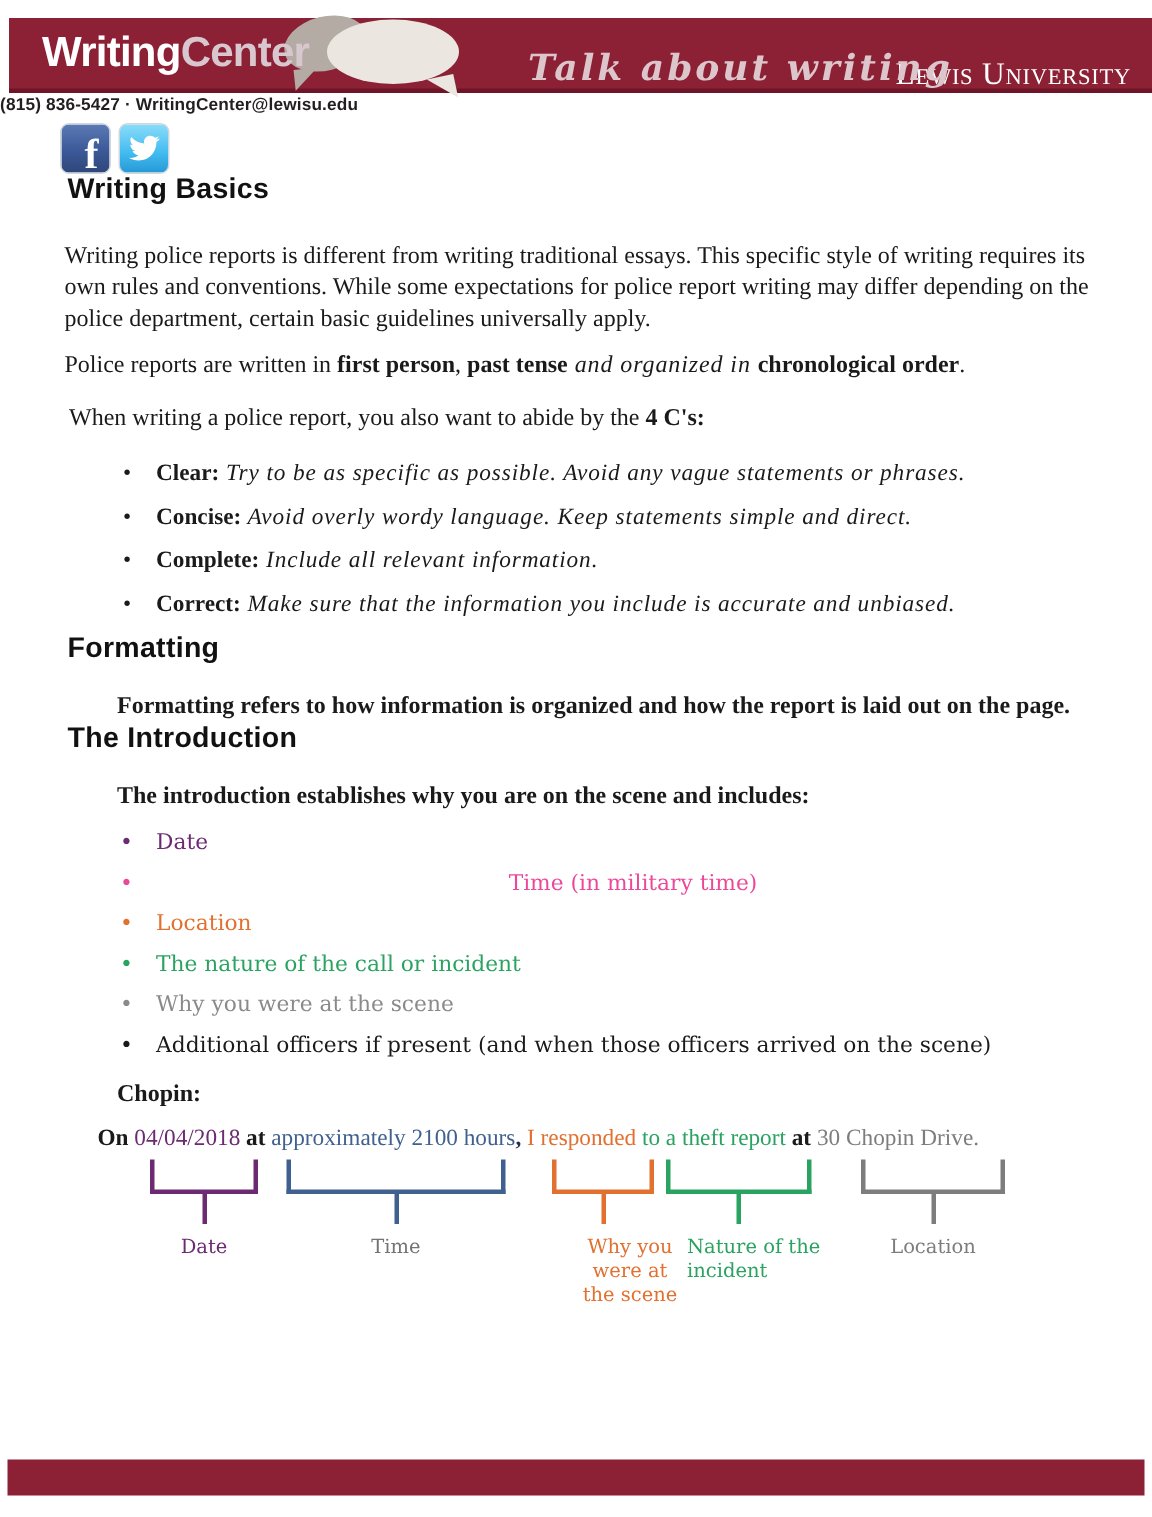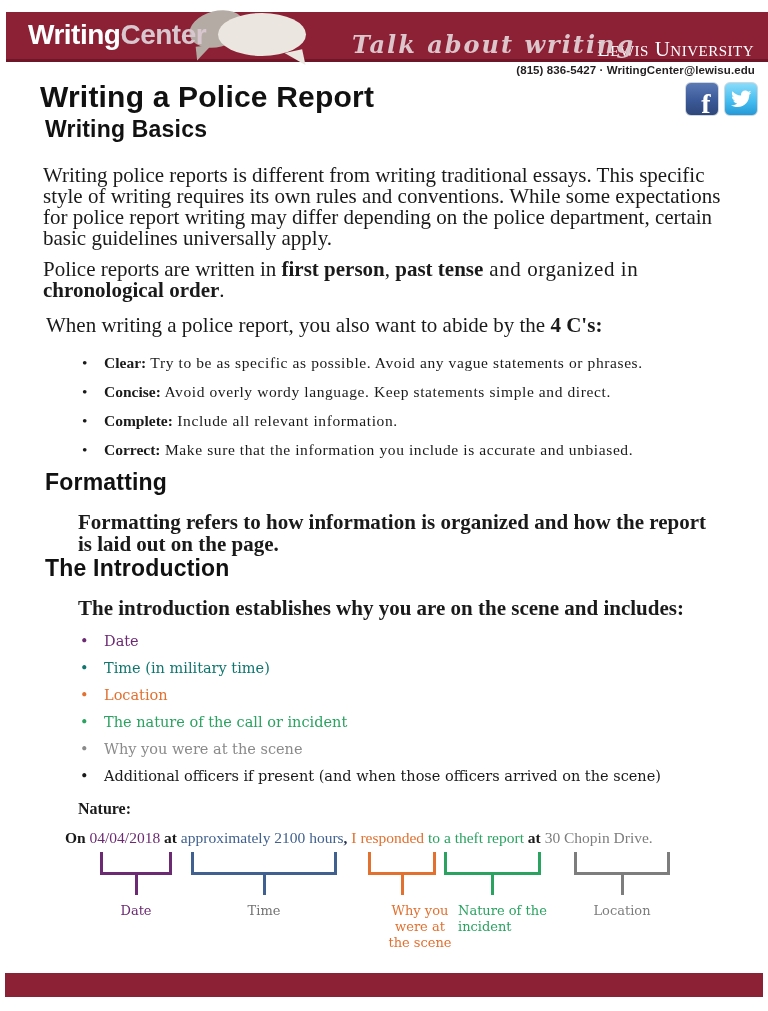--- a/index.html
+++ b/index.html
@@ -22,48 +22,48 @@
   .bubble-cream::after {content:""; position:absolute; right:2px; bottom:-11px; width:0; height:0;
                 border-top:16px solid #EBE7E0; border-left:18px solid transparent; transform:rotate(-12deg);}
   .tagline {position:absolute; left:346px; top:18px; z-index:3;
             font-family:"DejaVu Serif", serif; font-style:italic; font-weight:bold;
             font-size:24px; color:#DCC6CB; letter-spacing:2px; white-space:nowrap;}
   .university {position:absolute; right:14px; top:25px; color:#ffffff;
                font-family:"Liberation Serif", serif; font-variant:small-caps;
                font-size:21px; letter-spacing:0.5px; white-space:nowrap;}
 
   
-  .contact {margin-top:64px; text-align:right; padding-right:13px;
+  .contact {margin-top:64px; text-align:left; 
             font-family:"Liberation Sans",sans-serif; font-weight:bold;
             font-size:11.5px; color:#231F20; letter-spacing:0.1px;}
   .title-row {display:flex; justify-content:space-between; align-items:flex-start;
               padding:4px 8px 0 40px;}
   h1.page-title {margin:0; font-family:"Liberation Sans",sans-serif; font-weight:700;
                  font-size:30px; letter-spacing:0.2px; color:#111;}
   .social {display:flex; gap:5px; margin-top:2px; margin-right:2px;}
   .sicon {width:32px; height:32px; border-radius:6px; border:1px solid #cfd6dd;
           display:flex; align-items:center; justify-content:center; overflow:hidden;}
   .sicon.fb {background:linear-gradient(#5B79B4 0%, #3B5998 55%, #2F477A 100%);}
   .sicon.fb span {color:#fff; font-family:"Liberation Serif",serif; font-weight:bold;
                   font-size:28px; line-height:1; margin-top:10px; margin-left:8px;}
   .sicon.tw {background:linear-gradient(#8ADCF9 0%, #41BBEF 60%, #2699D6 100%);}
 
   
   .doc {padding:0 28px 0 43px;}
-  h2.sec {font-family:"Liberation Sans",sans-serif; font-weight:700; font-size:23px;
+  h2.sec {font-family:"Liberation Sans",sans-serif; font-weight:700; font-size:19px;
           color:#111; margin:0 0 0 2px; letter-spacing:0.2px;}
   .h-basics {margin-top:13px;}
   .h-fmt {margin-top:17px; margin-left:0;}
   .h-intro {margin-top:19px; margin-left:0;}
-  p {margin:0; font-size:21px; line-height:21px;}
+  p {margin:0; font-size:16px; line-height:21px;}
   .p1 {margin-top:22px;}
   .p2 {margin-top:10px;}
   .p3 {margin-top:14px; margin-left:3px;}
   b.tight {letter-spacing:0;}
-  .spaced {letter-spacing:0.6px;}
+  .spaced {letter-spacing:0.6px;font-style:italic;}
   ul {list-style:none; margin:0; padding:0;}
   li {position:relative; font-size:15.5px; line-height:20px;}
   li::before {content:"\2022"; position:absolute; left:0; top:0;}
   .fourcs {margin-top:17px; margin-left:39px;}
   .fourcs li {padding-left:22px; margin-bottom:9px;}
   .indent {margin-left:35px;}
   .lead {margin-top:16px; font-weight:bold; line-height:21.5px; max-width:645px;}
   .fmtlist {margin-top:12px; margin-left:19px;}
   .fmtlist li {padding-left:36px; margin-bottom:10px; max-width:660px;}
   .introlist {margin-top:12px; margin-left:37px; font-family:"DejaVu Serif",serif;}
@@ -96,21 +96,20 @@
     <div class="logo">
       <span class="p1">Writing</span><span class="p2">Center</span>
     </div>
     <div class="tagline">Talk about writing</div>
     <div class="university">Lewis University</div>
   </div>
 
   <div class="contact">(815) 836-5427 · WritingCenter@lewisu.edu</div>
 
   <div class="title-row">
-    <h1 class="page-title">Writing a Police Report</h1>
     <div class="social">
       <div class="sicon fb">
         <span>f</span>
       </div>
       <div class="sicon tw">
         <svg width="22" height="22" viewBox="0 0 24 24">
           <path fill="#ffffff" d="M23.4 4.8c-.8.4-1.7.6-2.6.8.9-.6 1.6-1.5 2-2.5-.9.5-1.9.9-2.9 1.1C19 3.3 17.8 2.8 16.5 2.8c-2.5 0-4.5 2-4.5 4.5 0 .4 0 .7.1 1-3.8-.2-7.1-2-9.4-4.7-.4.7-.6 1.5-.6 2.3 0 1.6.8 3 2 3.8-.7 0-1.4-.2-2-.6v.1c0 2.2 1.6 4 3.6 4.4-.7.2-1.4.2-2.1.1.6 1.8 2.3 3.1 4.3 3.2-1.6 1.2-3.5 2-5.7 2-.4 0-.7 0-1.1-.1 2 1.3 4.4 2 7 2 8.4 0 12.9-6.9 12.9-12.9v-.6c.9-.6 1.7-1.4 2.4-2.3z"></path>
         </svg>
       </div>
     </div>
@@ -130,27 +129,27 @@
       <li><b>Correct:</b><span class="spaced"> Make sure that the information you include is accurate and unbiased.</span></li>
     </ul>
 
     <h2 class="sec h-fmt">Formatting</h2>
     <p class="lead indent">Formatting refers to how information is organized and how the report is laid out on the page.</p>
 
     <h2 class="sec h-intro">The Introduction</h2>
     <p class="lead indent">The introduction establishes why you are on the scene and includes:</p>
     <ul class="introlist">
       <li style="color: rgb(107, 42, 114);">Date</li>
-      <li style="color: #0f766e;">Time (in military time)</li>
+      <li style="color: #ec4899; text-align: center;">Time (in military time)</li>
       <li style="color: rgb(226, 112, 47);">Location</li>
       <li style="color: rgb(42, 163, 97);">The nature of the call or incident</li>
       <li style="color: rgb(138, 138, 138);">Why you were at the scene</li>
       <li style="color: rgb(26, 26, 26);">Additional officers if present (and when those officers arrived on the scene)</li>
     </ul>
-    <p class="example-label indent">Nature:</p>
+    <p class="example-label indent">Chopin:</p>
 
     <p class="sentence"><b style="color: rgb(26, 26, 26);">On </b><span style="color: rgb(107, 42, 114);">04/04/2018</span><b style="color: rgb(26, 26, 26);"> at </b><span style="color: rgb(64, 97, 143);">approximately 2100 hours</span><b style="color: rgb(34, 48, 79);">, </b><span style="color: rgb(226, 112, 47);">I responded </span><span style="color: rgb(42, 163, 97);">to a theft report </span><b style="color: rgb(26, 26, 26);">at </b><span style="color: rgb(125, 125, 125);">30 Chopin Drive.</span></p>
   </div>
 
   <div class="diagram">
 
     <div class="bgroup" style="left:100px; width:72px;">
       <div class="arm" style="border-color: rgb(107, 42, 114);"></div>
       <div class="stem" style="background-color: rgb(107, 42, 114);"></div>
       <div class="blabel center" style="color: rgb(107, 42, 114);">Date</div>

